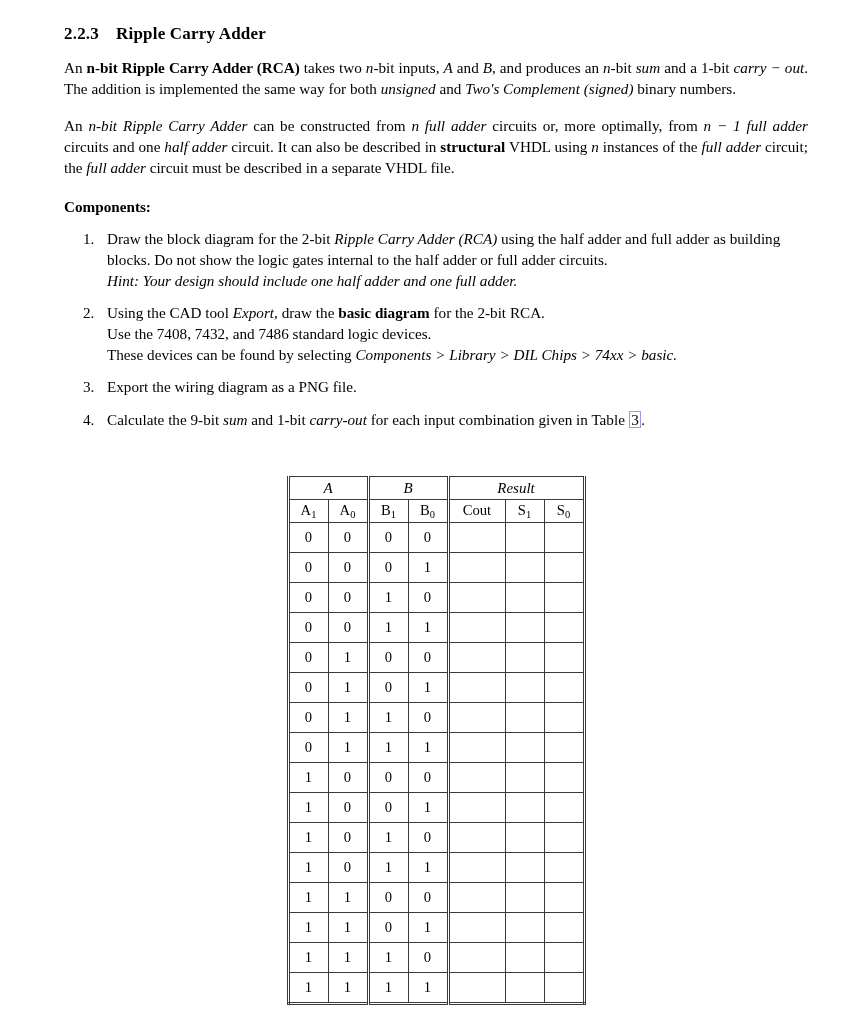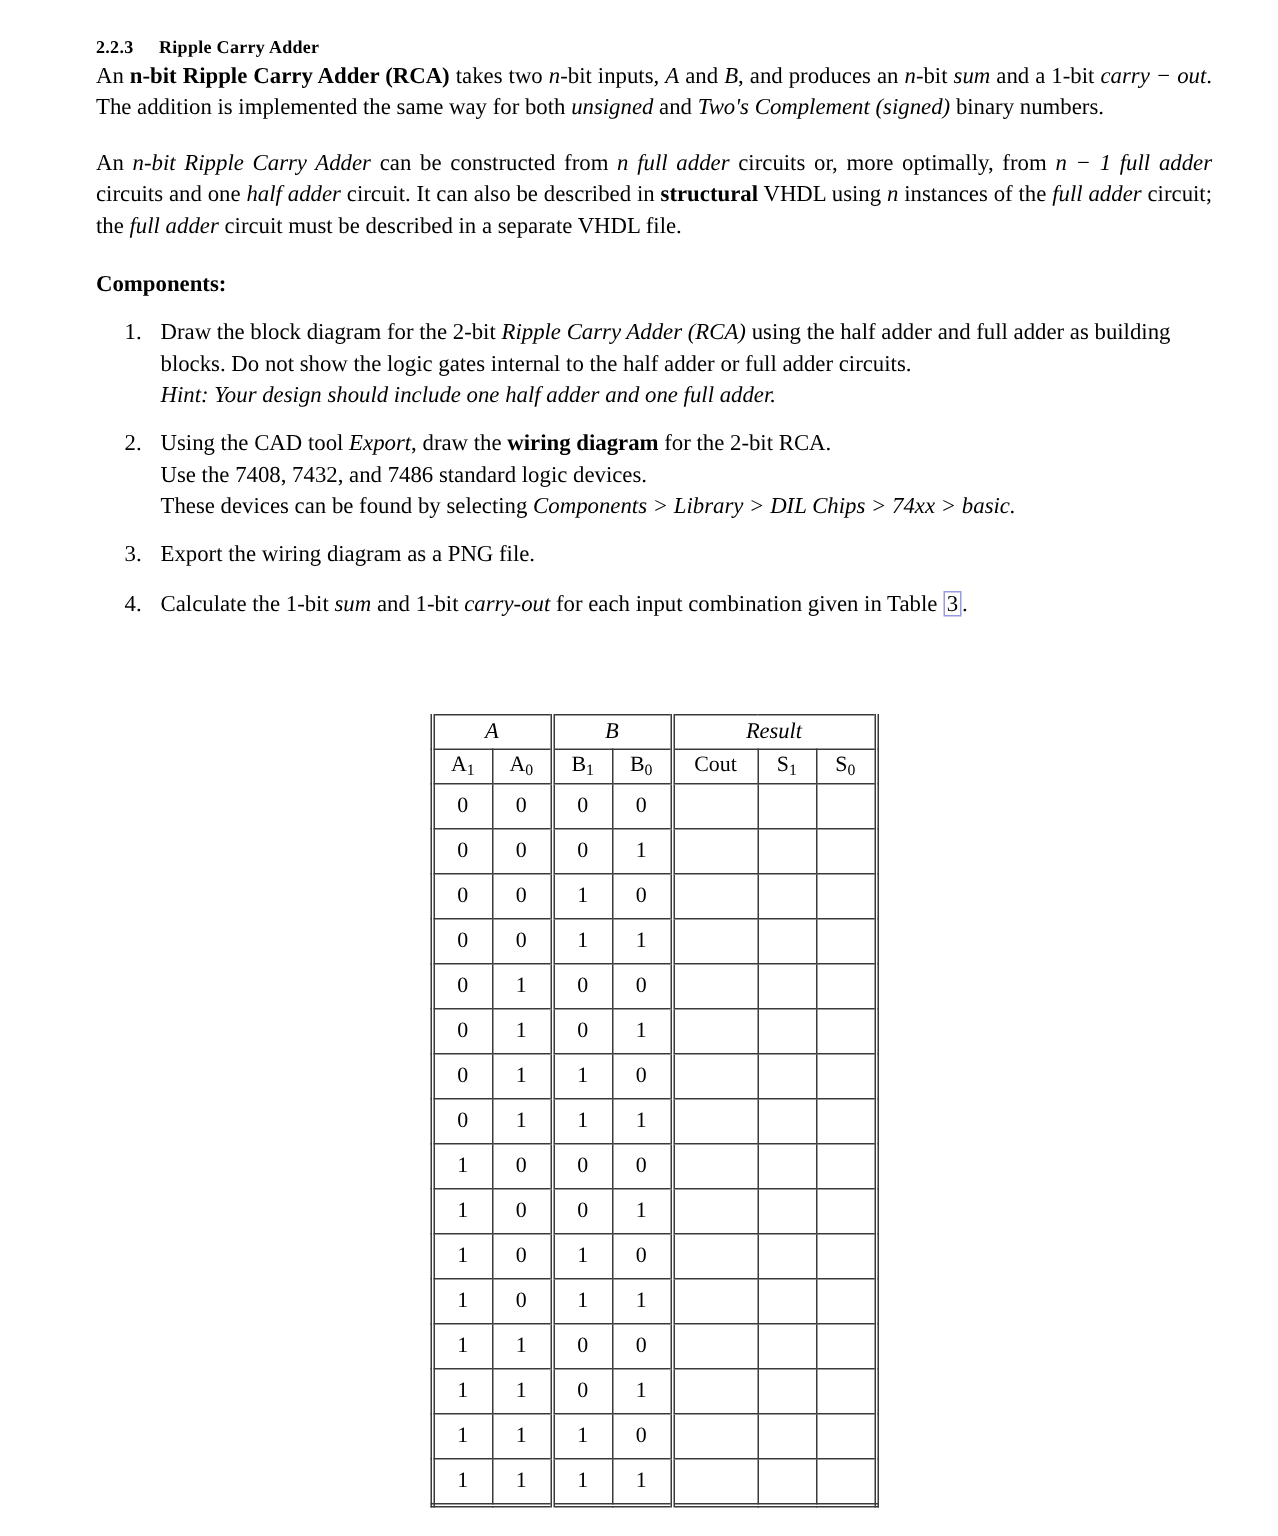--- a/index.html
+++ b/index.html
@@ -22,23 +22,23 @@
     padding: 0;
   }
   .content {
     position: absolute;
     left: 64px;
     top: 24px;
     width: 744px;
   }
 
   h3.section-heading {
-    font-size: 12px;
+    font-size: 17px;
     font-weight: bold;
-    margin: 0 0 2px 0;
+    margin: 0 0 14px 0;
     letter-spacing: 0.2px;
   }
   h3.section-heading .sec-num {
     margin-right: 17px;
   }
 
   p.para {
     margin: 0 0 17px 0;
     text-align: justify;
     line-height: 1.36;
@@ -166,33 +166,33 @@
     <ol class="exercise-list">
 
       <li>
         <span class="num">1.</span>
         <span class="ex-line"><span>Draw the block diagram for the 2-bit </span><span class="i">Ripple Carry Adder (RCA)</span><span> using the half adder and full adder as building blocks. Do not show the logic gates internal to the half adder or full adder circuits.</span></span>
         <span class="ex-line i">Hint: Your design should include one half adder and one full adder.</span>
       </li>
 
       <li>
         <span class="num">2.</span>
-        <span class="ex-line"><span>Using the CAD tool </span><span class="i">Export</span><span>, draw the </span><span class="b">wiring diagram</span><span> for the 2-bit RCA.</span></span>
+        <span class="ex-line"><span>Using the CAD tool </span><span class="i">Export</span><span>, draw the </span><span class="b">basic diagram</span><span> for the 2-bit RCA.</span></span>
         <span class="ex-line">Use the 7408, 7432, and 7486 standard logic devices.</span>
         <span class="ex-line"><span>These devices can be found by selecting </span><span class="i">Components &gt; Library &gt; DIL Chips &gt; 74xx &gt; basic.</span></span>
       </li>
 
       <li>
         <span class="num">3.</span>
         <span class="ex-line">Export the wiring diagram as a PNG file.</span>
       </li>
 
       <li>
         <span class="num">4.</span>
-        <span class="ex-line"><span>Calculate the 1-bit </span><span class="i">sum</span><span> and 1-bit </span><span class="i">carry-out</span><span> for each input combination given in Table </span><span class="ref-link">3</span><span>.</span></span>
+        <span class="ex-line"><span>Calculate the 9-bit </span><span class="i">sum</span><span> and 1-bit </span><span class="i">carry-out</span><span> for each input combination given in Table </span><span class="ref-link">3</span><span>.</span></span>
       </li>
 
     </ol>
 
     <div class="table-wrap">
       <table class="calc-table">
         <thead>
           <tr>
             <th class="grp" colspan="2">A</th>
             <th class="grp dbl-left" colspan="2">B</th>

